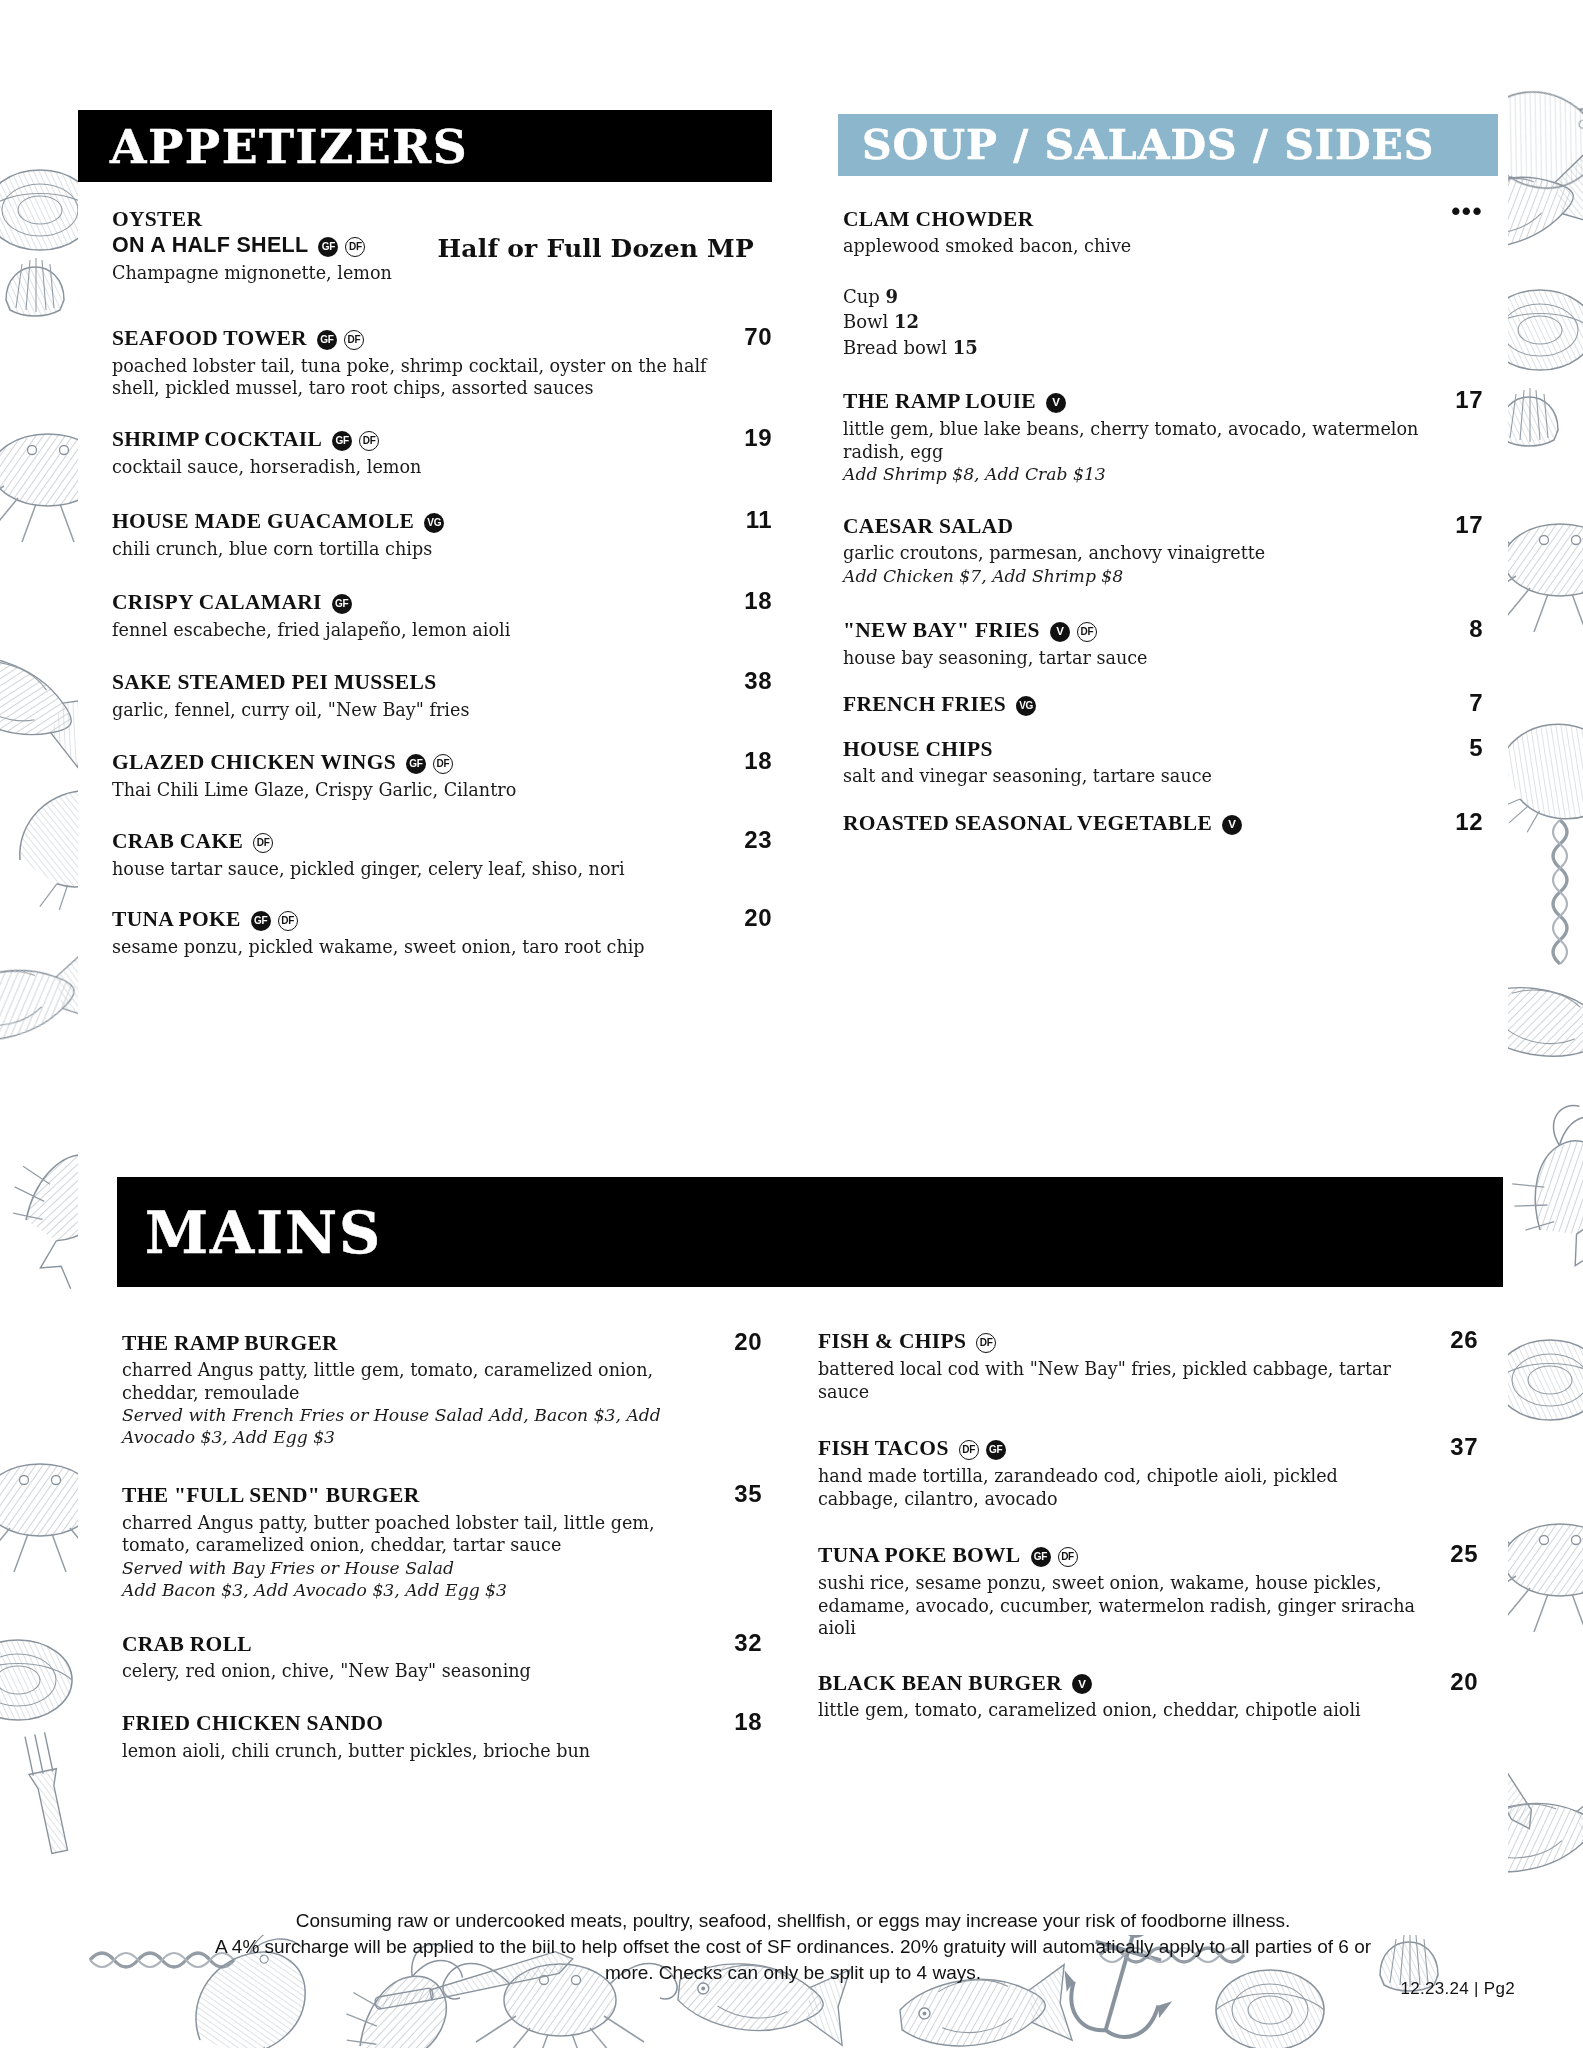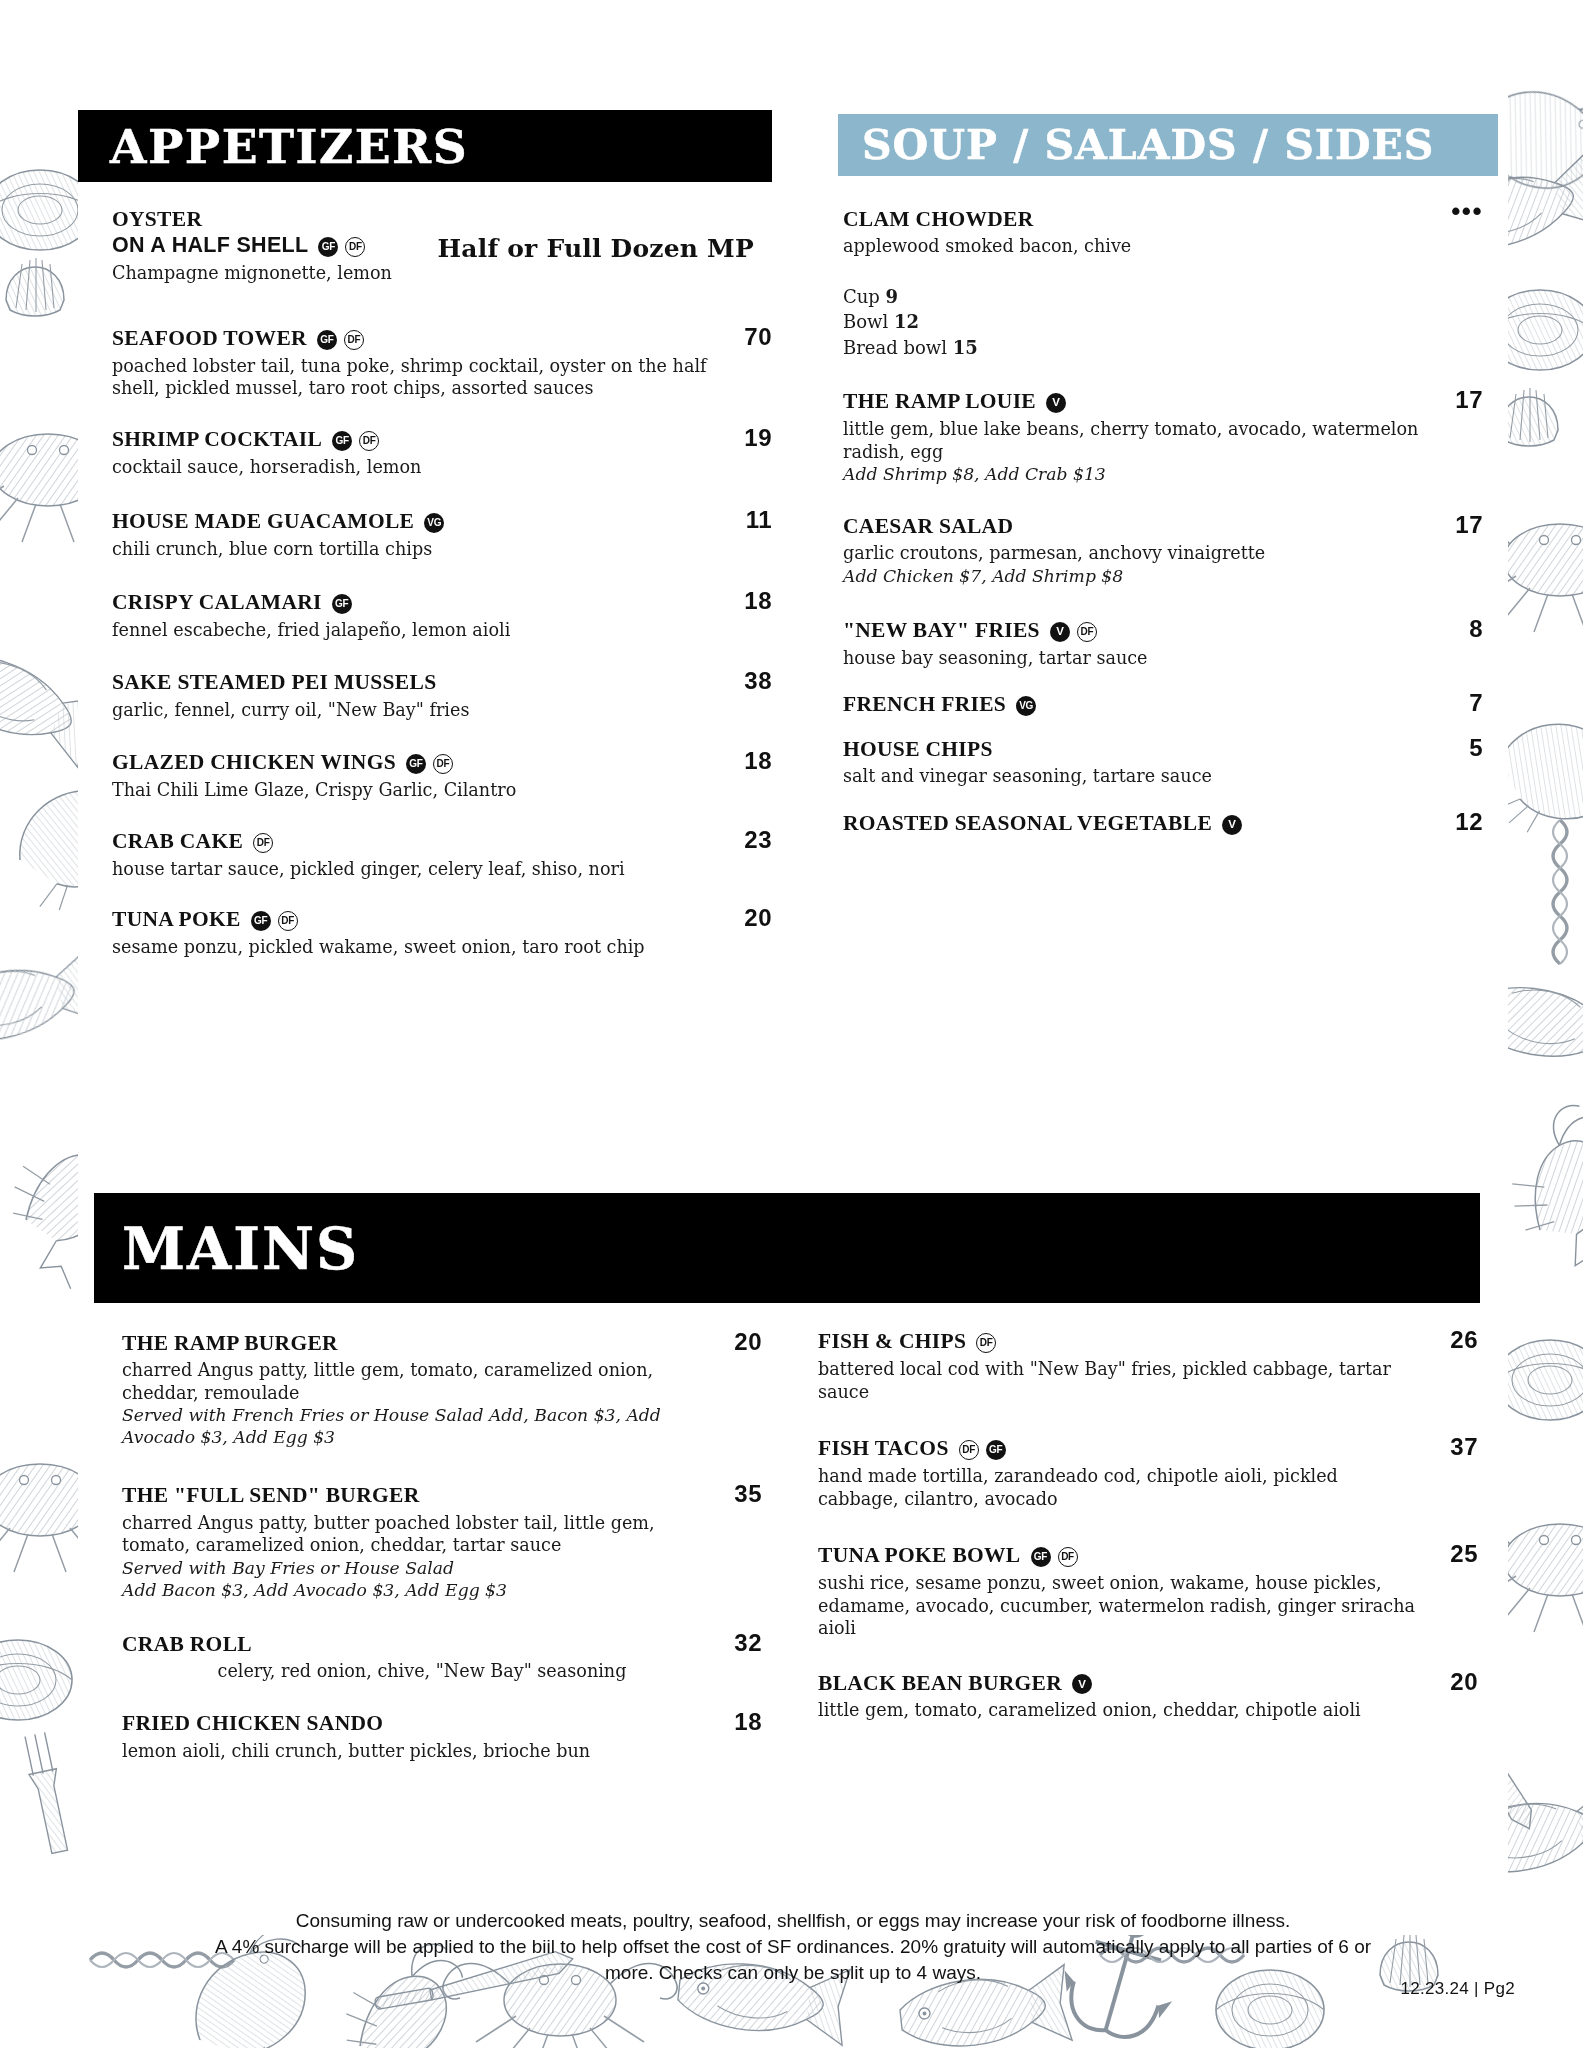--- a/index.html
+++ b/index.html
@@ -70,24 +70,23 @@
   #banner-appetizers .banner-title { font-size: 47px; }
 
   #banner-soup {
     left: 838px; top: 114px; width: 660px; height: 62px;
     background: #8cb6cb;
     padding-left: 24px;
   }
   #banner-soup .banner-title { font-size: 41px; letter-spacing: 1px; }
 
   #banner-mains {
-    left: 94px; top: 1177px; width: 1386px; height: 110px;
+    left: 117px; top: 1177px; width: 1386px; height: 110px;
     background: #000000;
     padding-left: 28px;
-    margin-top: 16px;
   }
   #banner-mains .banner-title { font-size: 57px; letter-spacing: 2px; }
 
   
   .col { position: absolute; }
 
   #col-appetizers { left: 112px; top: 206px; width: 660px; }
   #col-soup       { left: 843px; top: 206px; width: 640px; }
   #col-mains-l    { left: 122px; top: 1330px; width: 640px; }
   #col-mains-r    { left: 818px; top: 1328px; width: 660px; }
@@ -542,21 +541,21 @@
       </div>
       <div class="item" style="margin-bottom: 30px;">
         <div class="item-head">
           <span class="item-name">THE "FULL SEND" BURGER</span>
         </div>
         <span class="item-price">35</span>
         <div class="item-desc">charred Angus patty, butter poached lobster tail, little gem, tomato, caramelized onion, cheddar, tartar sauce</div>
         <div class="item-note">Served with Bay Fries or House Salad</div>
         <div class="item-note">Add Bacon $3, Add Avocado $3, Add Egg $3</div>
       </div>
-      <div class="item" style="margin-bottom: 28px; text-align: center;">
+      <div class="item" style="margin-bottom: 28px;">
         <div class="item-head">
           <span class="item-name">CRAB ROLL</span>
         </div>
         <span class="item-price">32</span>
         <div class="item-desc">celery, red onion, chive, "New Bay" seasoning</div>
       </div>
       <div class="item" style="margin-bottom: 0px;">
         <div class="item-head">
           <span class="item-name">FRIED CHICKEN SANDO</span>
         </div>

